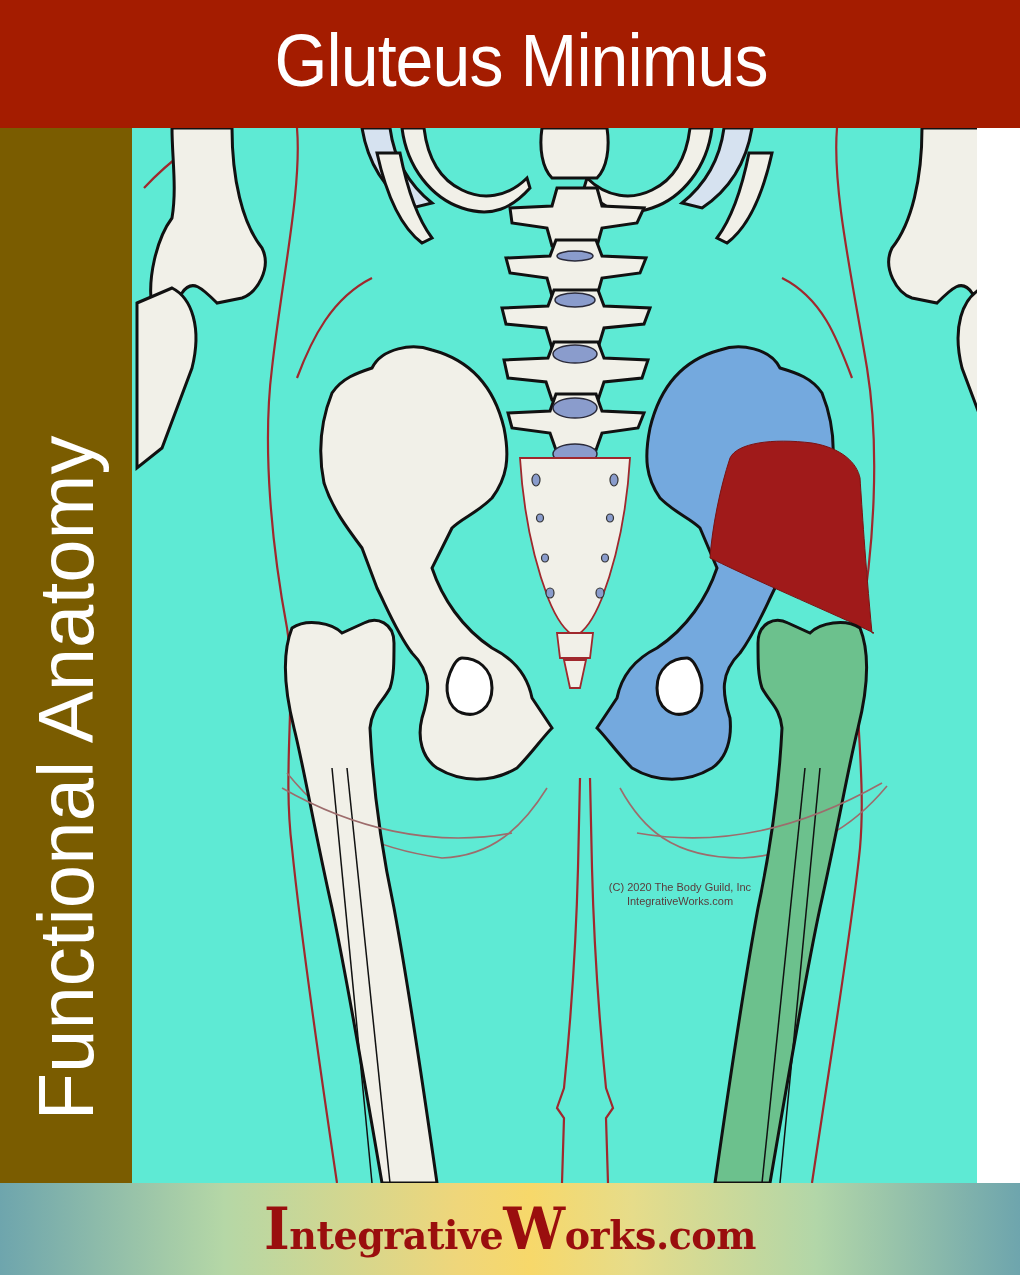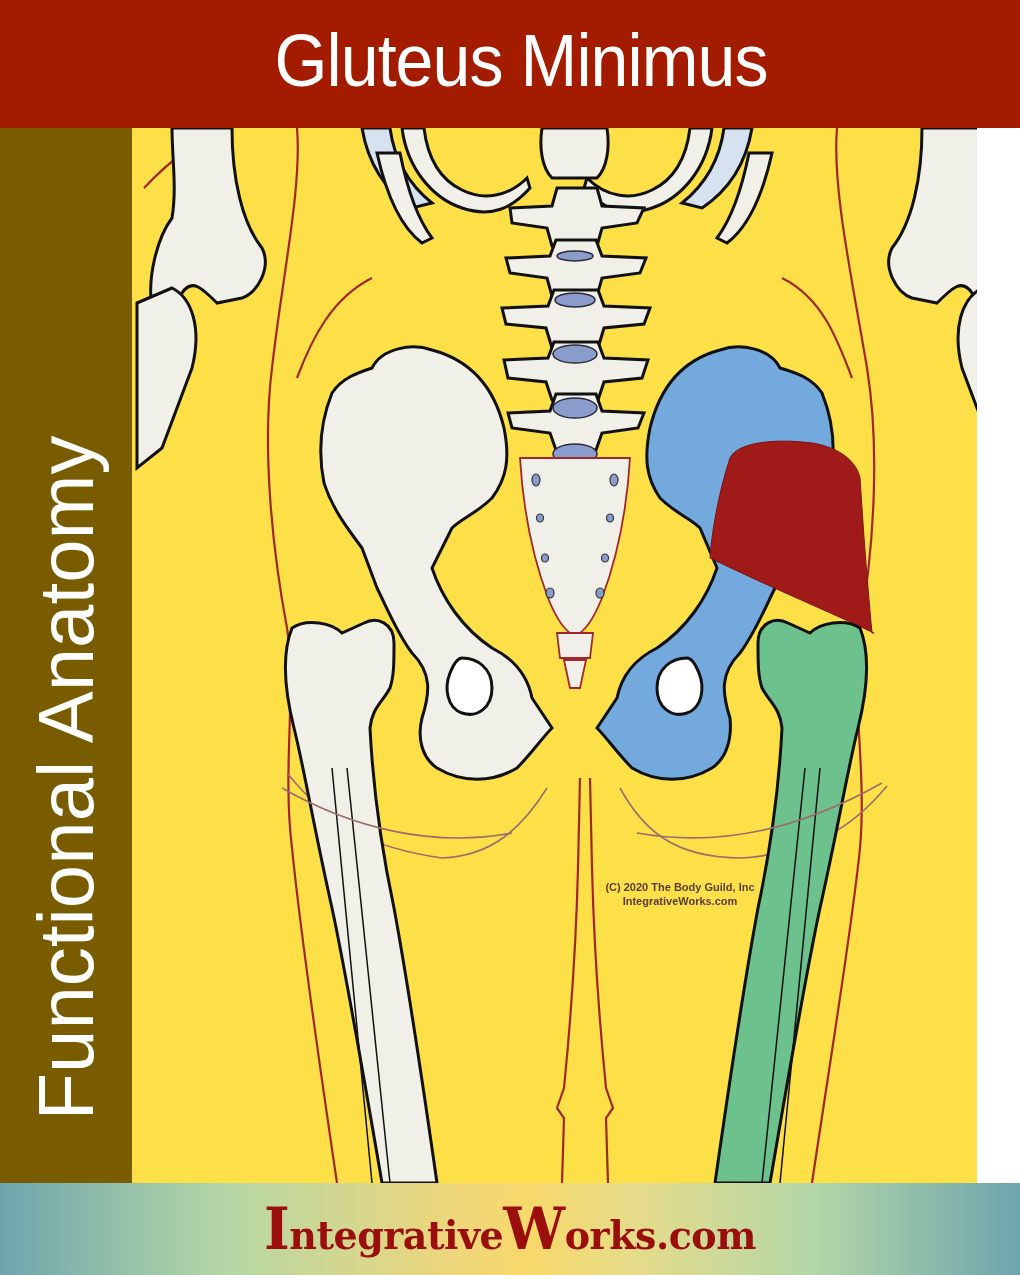--- a/index.html
+++ b/index.html
@@ -23,21 +23,21 @@
       background: #7a5c00;
     }
     .side-text {
       position: absolute; left: 66px; top: 650px;
       transform: translate(-50%, -50%) rotate(-90deg);
       white-space: nowrap; color: #ffffff;
       font-family: "Liberation Sans", sans-serif; font-size: 78px;
     }
     .illustration {
       position: absolute; left: 132px; top: 128px; width: 845px; height: 1055px;
-      background: #fde047; overflow: hidden; font-weight: bold;
+      background: #5eead4; overflow: hidden;
     }
     .illustration svg { position: absolute; left: 0; top: 0; }
     .copyright {
       position: absolute; left: 448px; top: 752px; width: 200px;
       text-align: center; color: #5a3c3c;
       font-family: "Liberation Sans", sans-serif; font-size: 11px; line-height: 14px;
     }
     .footer-bar {
       position: absolute; left: 0; top: 1183px; width: 1020px; height: 92px;
       background: linear-gradient(to right, #6ea5ad 0%, #b5d7a6 22%, #efd67a 45%, #f7d86a 52%, #e6dc8a 62%, #b2d6a8 80%, #6ea5ad 100%);

